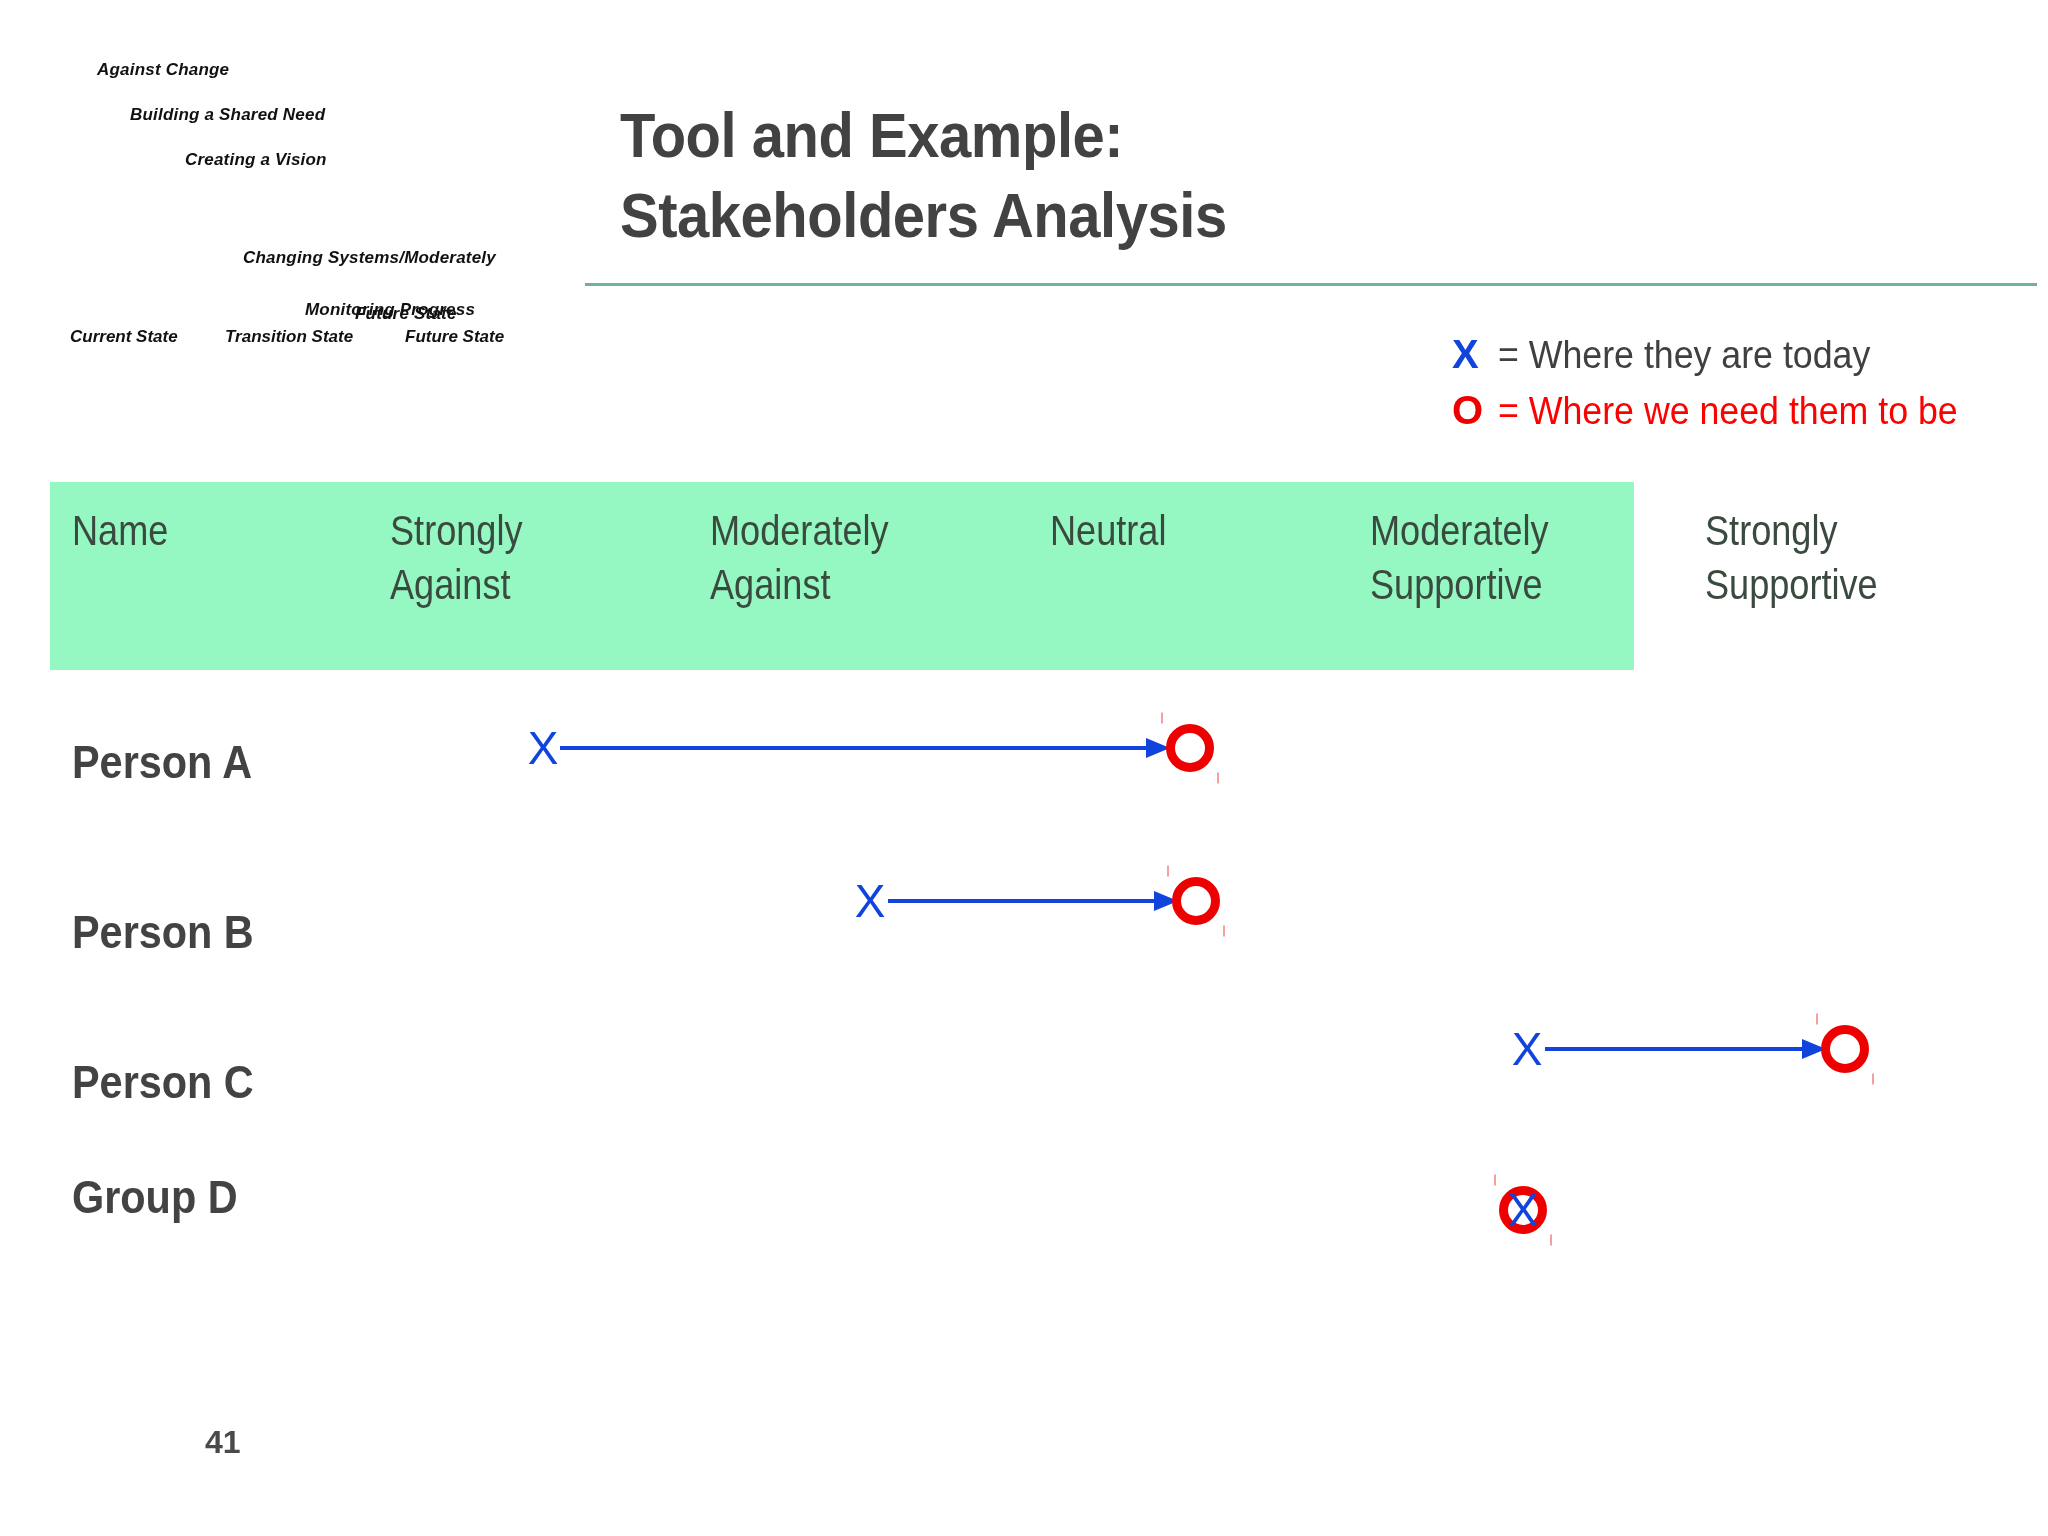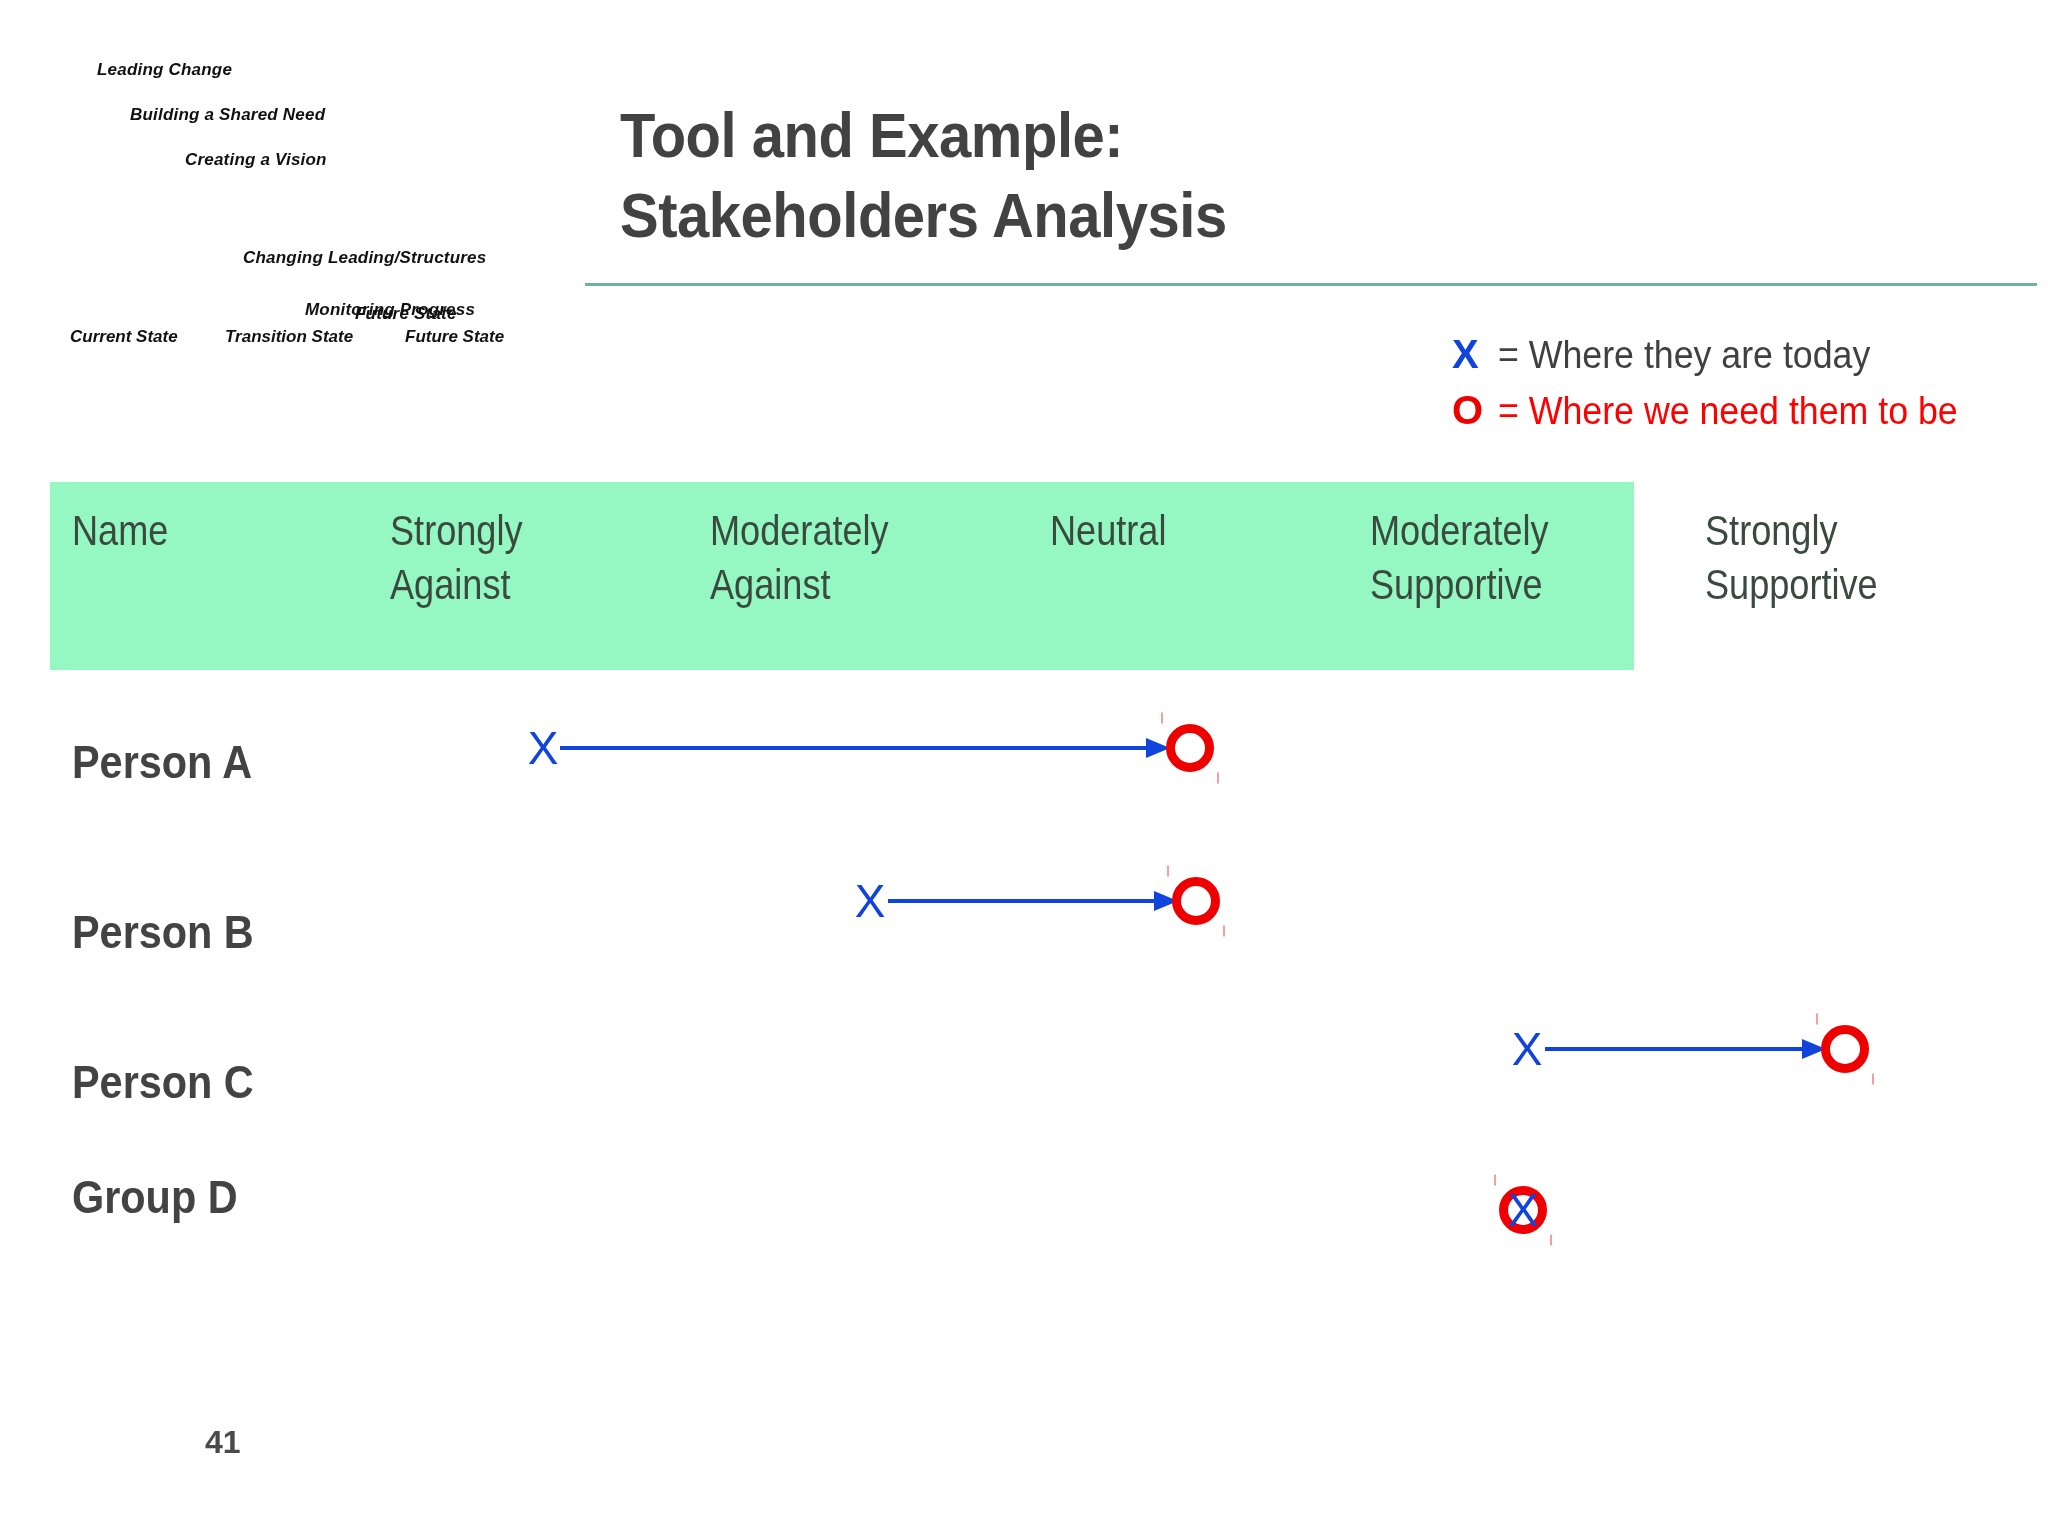--- a/index.html
+++ b/index.html
@@ -207,24 +207,24 @@
     font-size: 11px;
     color: #3ba4cd;
   }
 </style>
 </head>
 <body>
 
 <div id="slide">
 
   <div id="curve-labels">
-      <div class="curve-label" style="left: 97px; top: 60px;">Leading Change</div>
+      <div class="curve-label" style="left: 97px; top: 60px;">Against Change</div>
       <div class="curve-label" style="left: 122px; top: 105px; margin-left: 8px;">Building a Shared Need</div>
       <div class="curve-label" style="left: 185px; top: 150px;">Creating a Vision</div>
-      <div class="curve-label" style="left: 243px; top: 248px;">Changing Leading/Structures</div>
+      <div class="curve-label" style="left: 243px; top: 248px;">Changing Systems/Moderately</div>
       <div class="curve-label" style="left: 305px; top: 300px; font-style: italic;">Monitoring Progress</div>
       <div class="curve-label" style="left: 355px; top: 304px;">Future State</div>
     </div>
   <div id="stage-labels">
       <div class="stage-label" style="left: 70px; top: 327px;">Current State</div>
       <div class="stage-label" style="left: 225px; top: 327px;">Transition State</div>
       <div class="stage-label" style="left: 405px; top: 327px;">Future State</div>
     </div>
 
   <div id="title-block">

